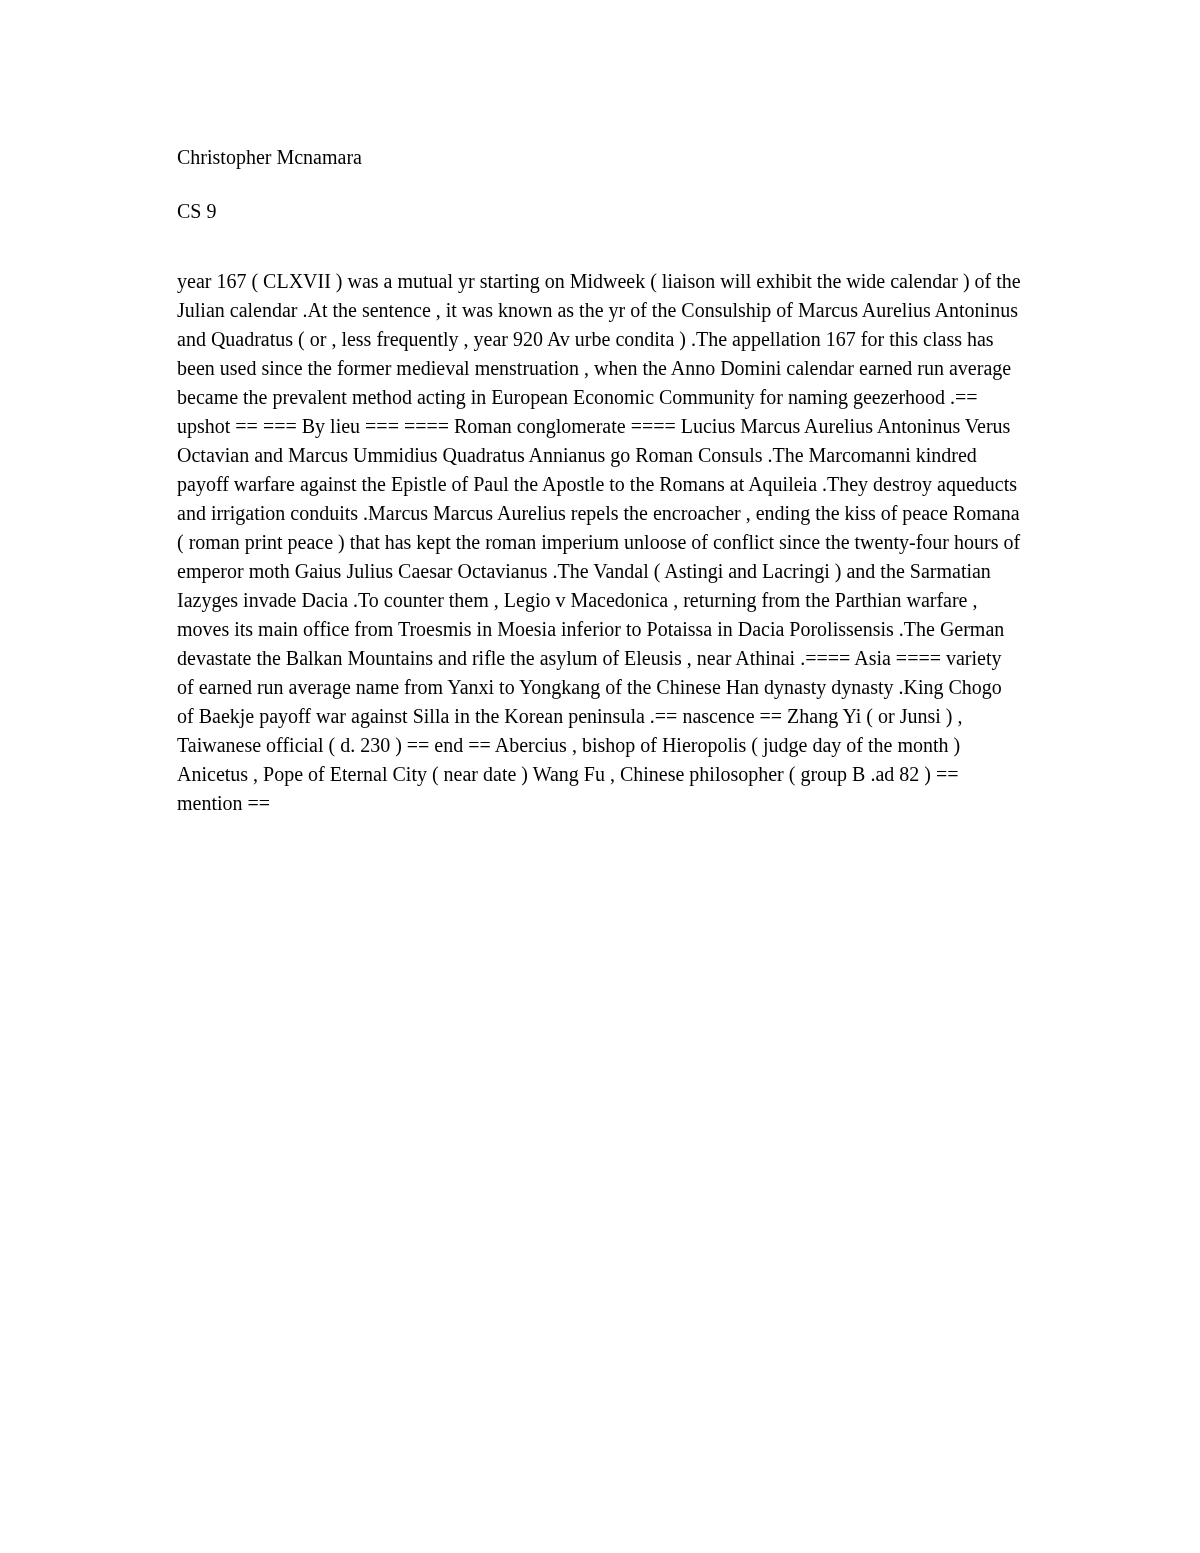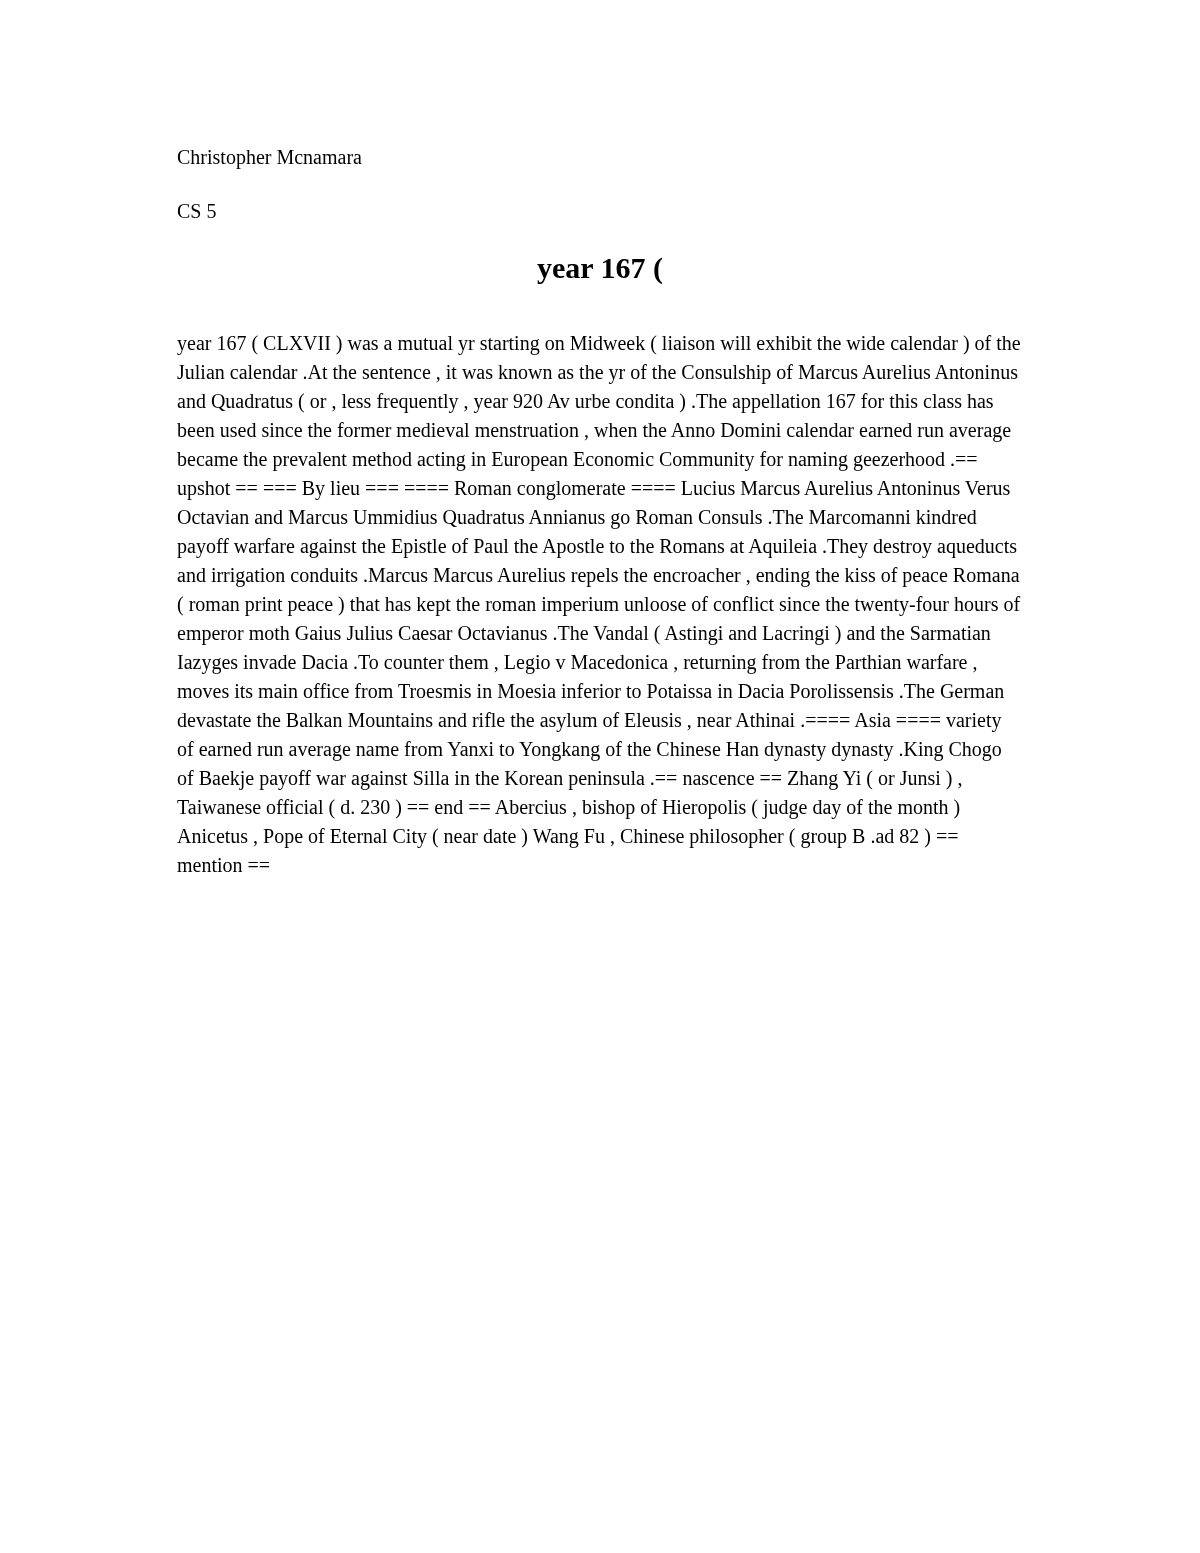--- a/index.html
+++ b/index.html
@@ -41,16 +41,15 @@
     line-height: 29px;
     text-align: left;
     width: 846px;
   }
 </style>
 </head>
 <body>
 
 <div class="page">
   <p class="author-line">Christopher Mcnamara</p>
-  <p class="course-line">CS 5</p>
-  <h1 class="doc-title">year 167 (</h1>
+  <p class="course-line">CS 9</p>
   <p class="body-paragraph">year 167 ( CLXVII ) was a mutual yr starting on Midweek ( liaison will exhibit the wide calendar ) of the Julian calendar .At the sentence , it was known as the yr of the Consulship of Marcus Aurelius Antoninus and Quadratus ( or , less frequently , year 920 Av urbe condita ) .The appellation 167 for this class has been used since the former medieval menstruation , when the Anno Domini calendar earned run average became the prevalent method acting in European Economic Community for naming geezerhood .== upshot == === By lieu === ==== Roman conglomerate ==== Lucius Marcus Aurelius Antoninus Verus Octavian and Marcus Ummidius Quadratus Annianus go Roman Consuls .The Marcomanni kindred payoff warfare against the Epistle of Paul the Apostle to the Romans at Aquileia .They destroy aqueducts and irrigation conduits .Marcus Marcus Aurelius repels the encroacher , ending the kiss of peace Romana ( roman print peace ) that has kept the roman imperium unloose of conflict since the twenty-four hours of emperor moth Gaius Julius Caesar Octavianus .The Vandal ( Astingi and Lacringi ) and the Sarmatian Iazyges invade Dacia .To counter them , Legio v Macedonica , returning from the Parthian warfare , moves its main office from Troesmis in Moesia inferior to Potaissa in Dacia Porolissensis .The German devastate the Balkan Mountains and rifle the asylum of Eleusis , near Athinai .==== Asia ==== variety of earned run average name from Yanxi to Yongkang of the Chinese Han dynasty dynasty .King Chogo of Baekje payoff war against Silla in the Korean peninsula .== nascence == Zhang Yi ( or Junsi ) , Taiwanese official ( d. 230 ) == end == Abercius , bishop of Hieropolis ( judge day of the month ) Anicetus , Pope of Eternal City ( near date ) Wang Fu , Chinese philosopher ( group B .ad 82 ) == mention ==</p>
 </div>
 
 </body></html>

